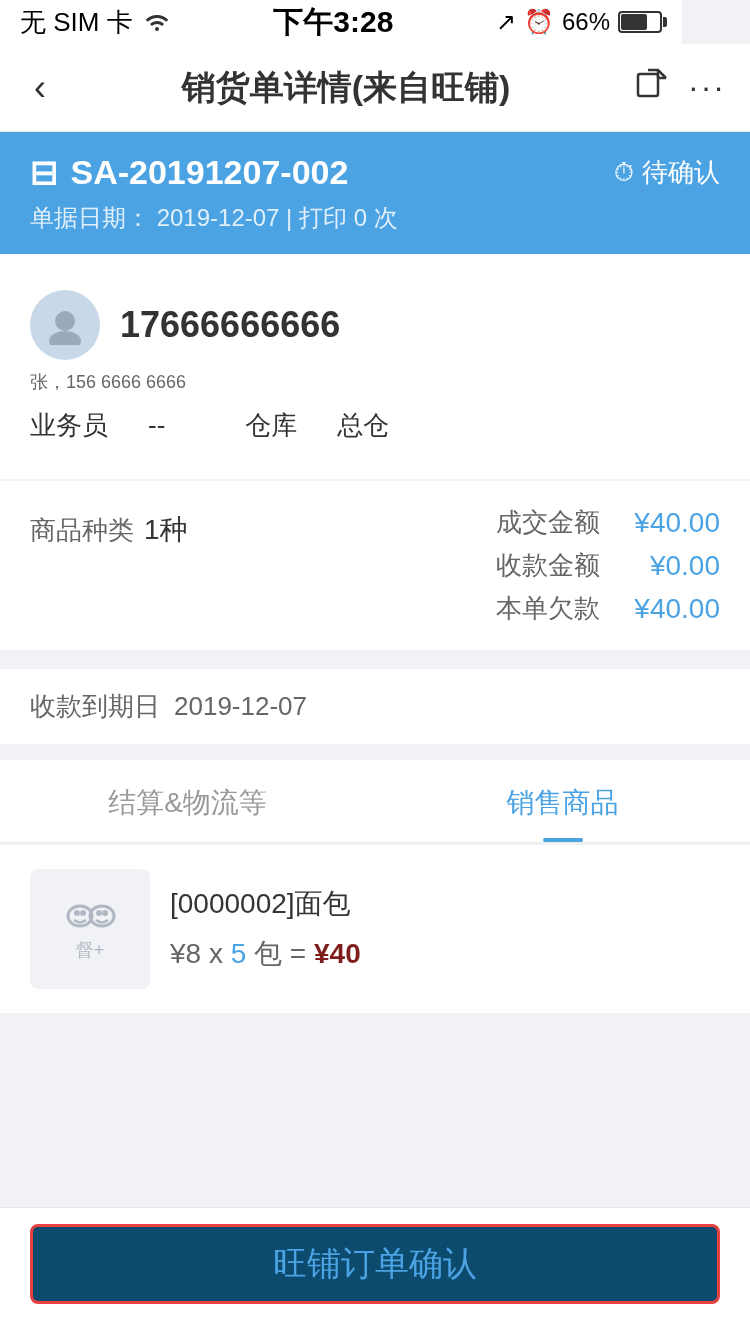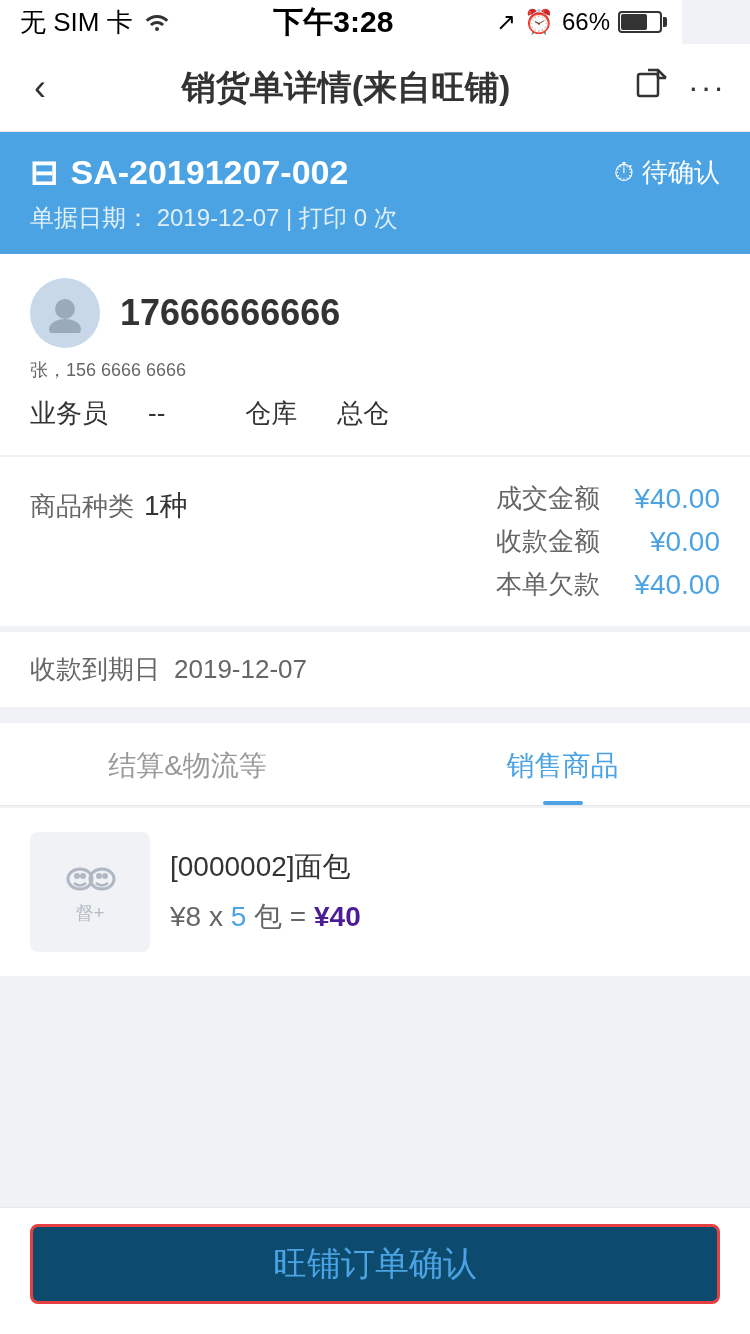--- a/index.html
+++ b/index.html
@@ -134,21 +134,21 @@
       color: #fff;
     }
     .order-date-line {
       font-size: 24px;
       color: #e0effa;
     }
 
     
     .customer-section {
       background: #fff;
-      padding: 24px 30px;
+      padding: 36px 30px;
       margin-bottom: 2px;
     }
     .customer-top {
       display: flex;
       align-items: center;
       gap: 20px;
       margin-bottom: 10px;
     }
     .avatar {
       width: 70px;
@@ -180,21 +180,21 @@
       color: #666;
     }
     .customer-meta span {
       color: #333;
     }
 
     
     .amounts-section {
       background: #fff;
       padding: 24px 30px;
-      margin-bottom: 6px;
+      margin-bottom: 19px;
       display: flex;
       align-items: flex-start;
       justify-content: space-between;
     }
     .amounts-left {
       display: flex;
       align-items: center;
       gap: 10px;
       font-size: 26px;
       color: #666;
@@ -323,21 +323,21 @@
     .product-name {
       font-size: 28px;
       color: #333;
       margin-bottom: 12px;
     }
     .product-price-line {
       font-size: 28px;
       color: #666;
     }
     .product-price-highlight {
-      color: #4c1d95;
+      color: #7f1d1d;
       font-weight: 600;
     }
     .product-qty-highlight {
       color: #4ba3e3;
     }
 
     
     .bottom-space {
       height: 200px;
       background: #f0f2f5;

